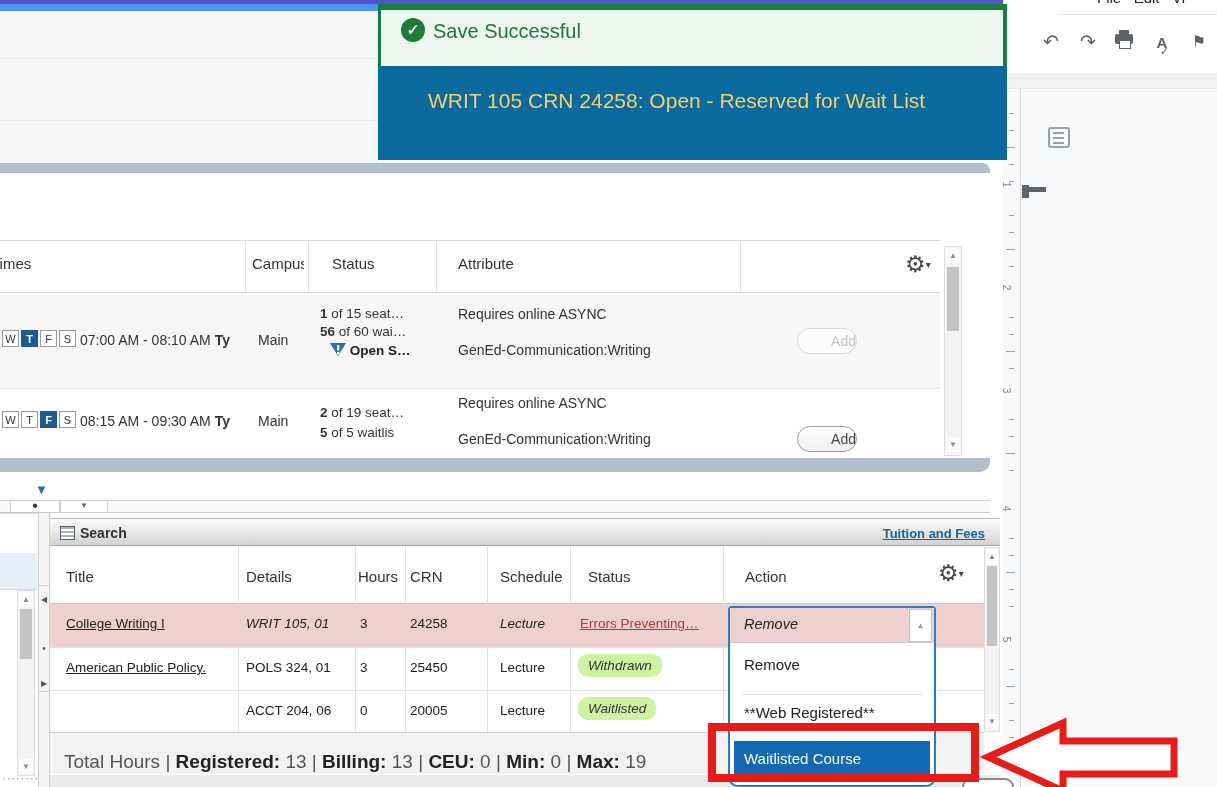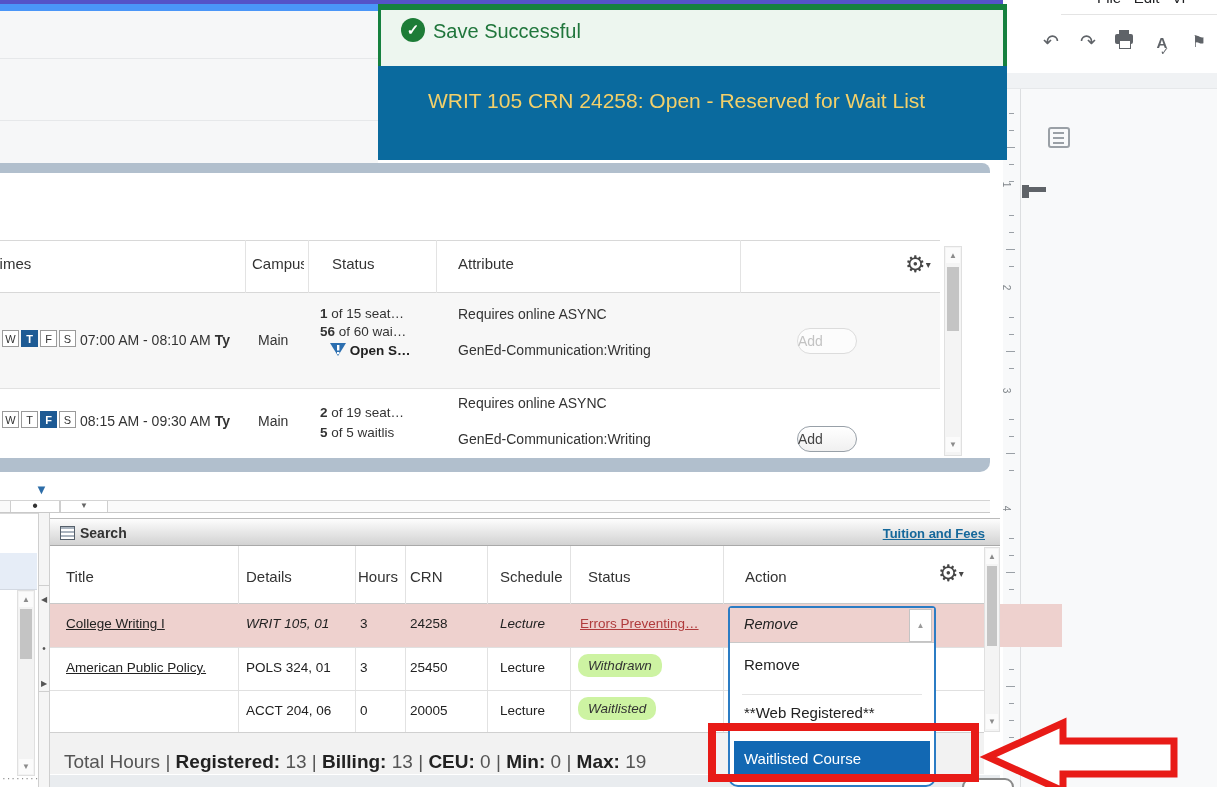--- a/index.html
+++ b/index.html
@@ -38,21 +38,21 @@
   .row2{position:absolute;left:0;top:216px;width:940px;height:69px;background:#fff;}
   .days{position:absolute;display:flex;gap:2px;}
   .day{width:17px;height:17px;border:1px solid #9a9a9a;background:#fff;color:#333;font-size:11px;text-align:center;line-height:17px;box-sizing:border-box;}
   .day.active{background:#1d5a94;border-color:#1d5a94;color:#fff;font-weight:bold;}
   .timetxt{font-size:14px;color:#333;white-space:nowrap;}
   .typetxt{font-weight:bold;}
   .statusline{font-size:13.5px;color:#333;white-space:nowrap;overflow:hidden;width:118px;}
   .flagline{font-size:13.5px;font-weight:bold;color:#222;white-space:nowrap;}
   .shield{display:inline-block;vertical-align:-3px;}
   .attrline{font-size:14px;color:#333;white-space:nowrap;}
-  .btn-add{position:absolute;left:797px;width:60px;height:26px;border-radius:13px;text-align:left;line-height:24px;font-size:14px;box-sizing:border-box;}
+  .btn-add{position:absolute;left:797px;width:60px;height:26px;border-radius:13px;text-align:right;line-height:24px;font-size:14px;box-sizing:border-box;}
   .btn-add.disabled{border:1px solid #dcdcdc;color:#c3c3c3;background:#fcfcfc;}
   .btn-add.enabled{border:1px solid #98a0a8;color:#444;background:linear-gradient(#fff,#f0f0f0);}
   
   .sb{background:#f4f4f4;border:1px solid #e0e0e0;box-sizing:border-box;}
   .sb-btn{position:absolute;left:1px;width:14px;height:15px;background:#fbfbfb;color:#8b8b8b;font-size:8px;text-align:center;line-height:15px;}
   .sb-thumb{position:absolute;left:2px;width:12px;background:#c4c4c4;}
   
   .mid-white{left:0;top:472px;width:1003px;height:46px;background:#fff;}
   .caret-blue{position:absolute;left:35px;top:10px;color:#2d6da8;font-size:13px;}
   .hsplit{position:absolute;left:0;top:28px;width:990px;height:13px;background:#fafafa;border-top:1px solid #d4d4d4;border-bottom:1px solid #c9c9c9;box-sizing:border-box;}
@@ -67,21 +67,21 @@
   
   .sum{left:50px;top:518px;width:950px;height:269px;background:#fff;}
   .sum-h{position:absolute;left:0;top:0;width:950px;height:28px;background:linear-gradient(#fdfdfd,#d2d2d2);border-top:1px solid #bbb;border-bottom:1px solid #a9a9a9;box-sizing:border-box;}
   .sum-ico{position:absolute;left:10px;top:7px;width:13px;height:12px;border:1px solid #56606b;background:
      repeating-linear-gradient(#aab4bf 0 2px,#fff 2px 4px);}
   .sum-title{position:absolute;left:30px;top:6px;font-weight:bold;font-size:14px;color:#333;}
   .sum-link{position:absolute;right:15px;top:7px;font-weight:bold;font-size:13px;color:#15689b;text-decoration:underline;}
   .sum-col{position:absolute;top:50px;font-size:15px;color:#333;white-space:nowrap;overflow:hidden;}
   .sum-vline{position:absolute;top:28px;height:187px;width:1px;background:#e2e2e2;}
   .sum-hline{position:absolute;left:0;width:934px;height:1px;background:#e0e0e0;}
-  .srow{position:absolute;left:0;width:1012px;height:43px;}
+  .srow{position:absolute;left:0;width:934px;height:43px;}
   .srow.pink{background:#eed1ce;}
   .cell{position:absolute;top:12px;font-size:13.5px;color:#222;white-space:nowrap;overflow:hidden;}
   .linkcell{text-decoration:underline;}
   .ital{font-style:italic;}
   .errlink{color:#b03b3c;text-decoration:underline;}
   .badge{position:absolute;top:6px;padding:4px 10px;background:#cdf3a2;border-radius:10px;font-style:italic;font-size:13.5px;color:#333;}
   .sum-foot{position:absolute;left:0;top:214px;width:934px;height:42px;background:#f2f2f2;border-top:1px solid #d0d0d0;box-sizing:border-box;}
   .foot-txt{position:absolute;left:14px;top:18px;font-size:19px;color:#555;}
   .foot-txt b{color:#222;}
   .sum-below{position:absolute;left:0;top:257px;width:950px;height:12px;background:#e9ecef;}

